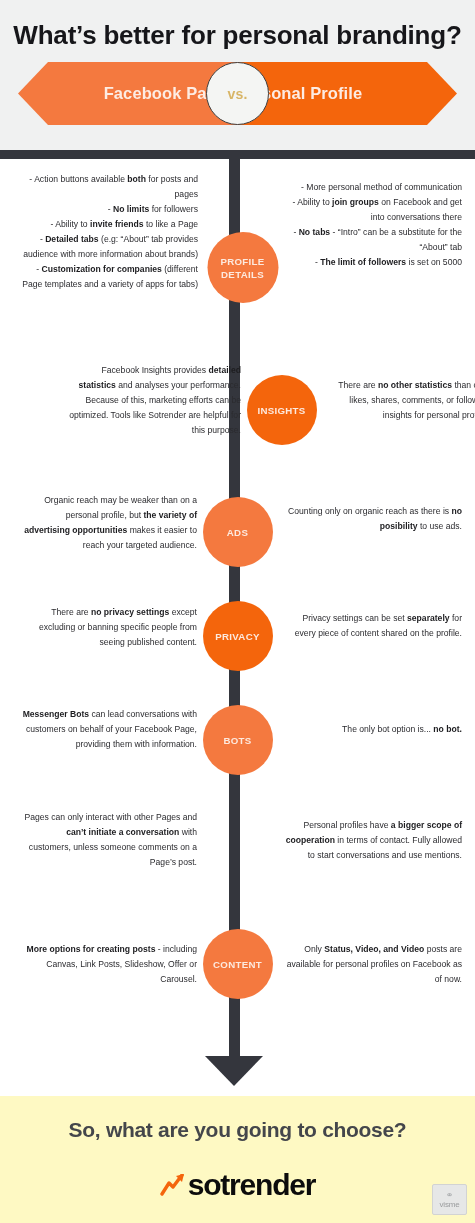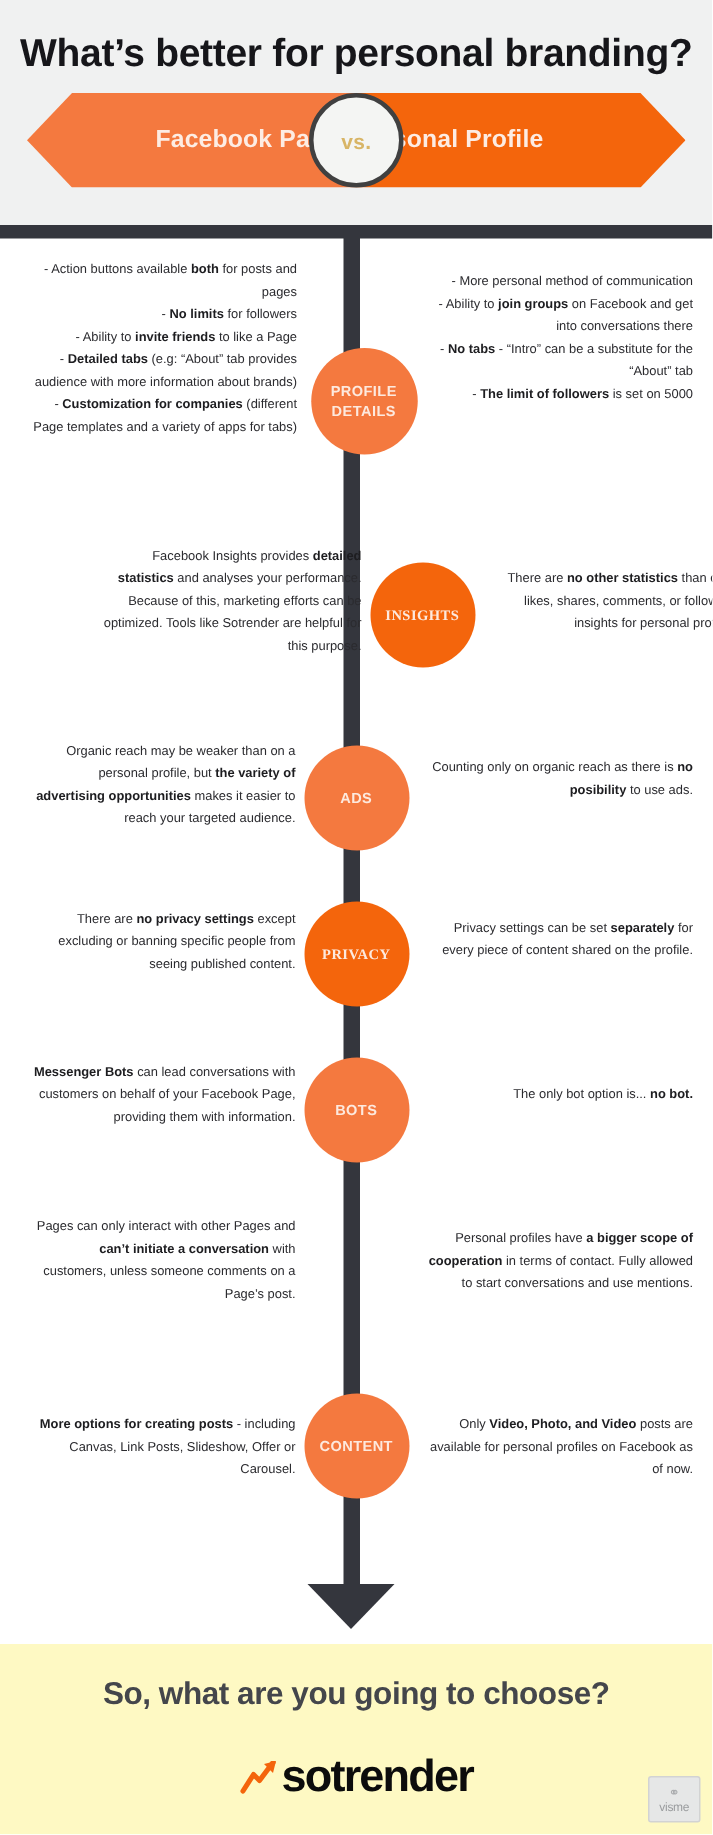--- a/index.html
+++ b/index.html
@@ -64,21 +64,21 @@
   .banner-label.right { right: 42px; width: 180px; text-align: left;  }
 
   .vs-circle {
     position: absolute;
     left: 206px;
     top: 62px;
     width: 63px;
     height: 63px;
     border-radius: 50%;
     background: #f4f5f3;
-    border: 3px solid #404040;
+    border: 1px solid #404040;
     box-sizing: border-box;
     display: flex;
     align-items: center;
     justify-content: center;
   }
   .vs-text {
     font-size: 14px;
     font-weight: bold;
     color: #d8b566;
     letter-spacing: 0.2px;
@@ -147,21 +147,21 @@
     justify-content: center;
     flex-direction: column;
     color: #fde9de;
     font-size: 9.7px;
     font-weight: bold;
     letter-spacing: 0.3px;
     line-height: 13px;
     text-align: center;
   }
   .node.light { background: #f4793f; }
-  .node.dark  { background: #f4650c; font-family: Liberation Serif, serif; }
+  .node.dark  { background: #f4650c; }
 
   
   .footer {
     position: absolute;
     left: 0;
     top: 1096px;
     width: 475px;
     height: 127px;
     background: #fef9c3;
   }
@@ -283,21 +283,21 @@
     </div>
   </div>
 
   <div class="row" style="top:810px;height:80px;">
     <div class="col left">Pages can only interact with other Pages and <b>can’t initiate a conversation</b> with customers, unless someone comments on a Page’s post.</div>
     <div class="col right" style="top:8px;">Personal profiles have <b>a bigger scope of cooperation</b> in terms of contact. Fully allowed to start conversations and use mentions.</div>
   </div>
 
   <div class="row" style="top:942px;height:80px;">
     <div class="col left"><b>More options for creating posts</b> - including Canvas, Link Posts, Slideshow, Offer or Carousel.</div>
-    <div class="col right" style="top:0px;">Only <b>Video, Photo, and Video</b> posts are available for personal profiles on Facebook as of now.</div>
+    <div class="col right" style="top:0px;">Only <b>Status, Video, and Video</b> posts are available for personal profiles on Facebook as of now.</div>
     <div class="node light" style="top:-13px;width:70px;height:70px;">
       <span>CONTENT</span>
     </div>
   </div>
 
   <div class="footer">
     <div class="footer-question">So, what are you going to choose?</div>
 
     <div class="logo-wrap">
       <svg class="logo-mark" width="26" height="22" viewBox="0 0 26 22">

